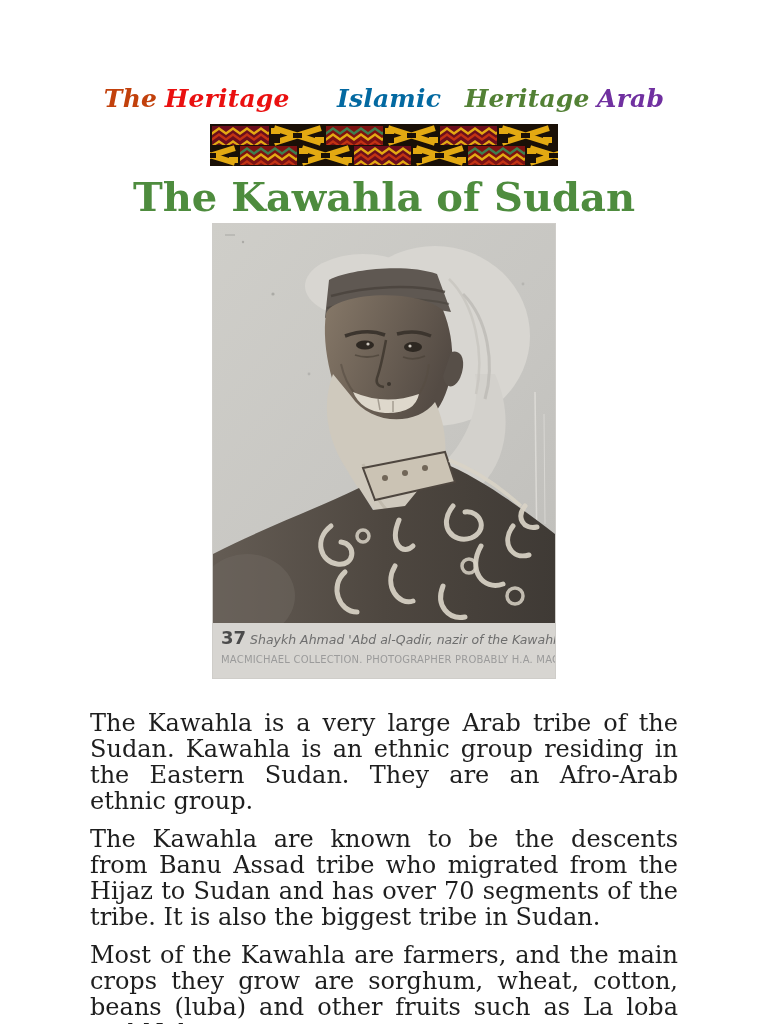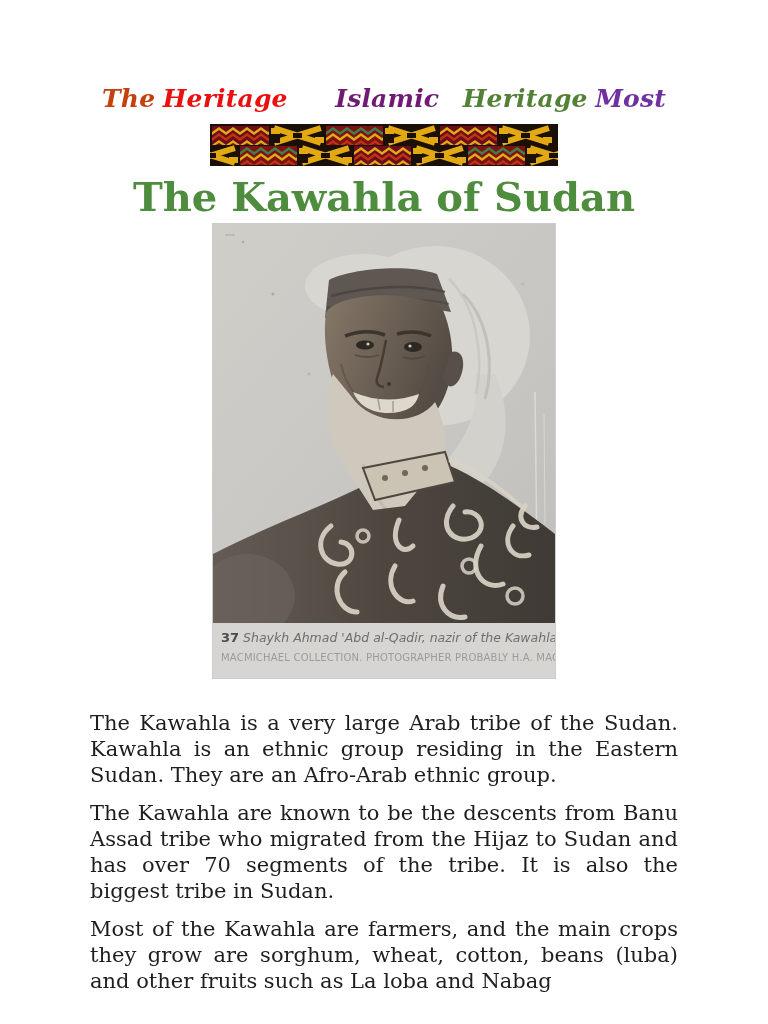--- a/index.html
+++ b/index.html
@@ -43,46 +43,46 @@
     padding:7px 6px 0 8px;
     font-family:"DejaVu Sans", sans-serif;
     overflow:hidden;
   }
   .cap-line1{
     font-size:12.5px;font-style:italic;color:#6e6e6e;
     white-space:nowrap;line-height:16px;
   }
   .cap-num{
     font-style:normal;font-weight:bold;color:#4b4b4b;
-    margin-right:4px;font-size:13px;
+    margin-right:4px;font-size:18px;
   }
   .cap-line2{
     font-size:10px;color:#9b9b9b;letter-spacing:0.2px;
     white-space:nowrap;margin-top:6px;line-height:12px;
   }
 
   
   .article{
     width:588px;margin:32px auto 0;
     color:#1e1e1e;
   }
   .article p{
     margin:0 0 12px 0;
-    font-size:21px;line-height:26px;
+    font-size:24px;line-height:26px;
     text-align:justify;
     font-family:"DejaVu Serif", serif;
   }
 </style>
 </head>
 <body>
 
 <div class="page">
 
   <div class="doc-title">
-    <span class="w" style="color: #c2410c;">The</span><span class="w" style="color: rgb(234, 16, 16);">Heritage</span><span class="w" style="color: #701a75; margin-left: 40px;">Islamic</span><span class="w" style="color: rgb(83, 129, 53); margin-left: 16px;">Heritage</span><span class="w" style="color: rgb(112, 48, 160);">Most</span>
+    <span class="w" style="color: #c2410c;">The</span><span class="w" style="color: rgb(234, 16, 16);">Heritage</span><span class="w" style="color: #0369a1; margin-left: 40px;">Islamic</span><span class="w" style="color: rgb(83, 129, 53); margin-left: 16px;">Heritage</span><span class="w" style="color: rgb(112, 48, 160);">Arab</span>
   </div>
 
   <div class="banner-wrap">
     <svg width="348" height="42" viewBox="0 0 348 42" xmlns="http://www.w3.org/2000/svg">
       <defs>
         <pattern id="zigR" width="14" height="19" patternUnits="userSpaceOnUse">
           <rect width="14" height="19" fill="#6b0e1c"></rect>
           <path d="M0 6 L7 1 L14 6 L14 9 L7 4 L0 9 Z" fill="#e3a912"></path>
           <path d="M0 12 L7 7 L14 12 L14 15 L7 10 L0 15 Z" fill="#c23212"></path>
           <path d="M0 19 L7 14 L14 19 L14 21 L7 17 L0 21 Z" fill="#e3a912"></path>

